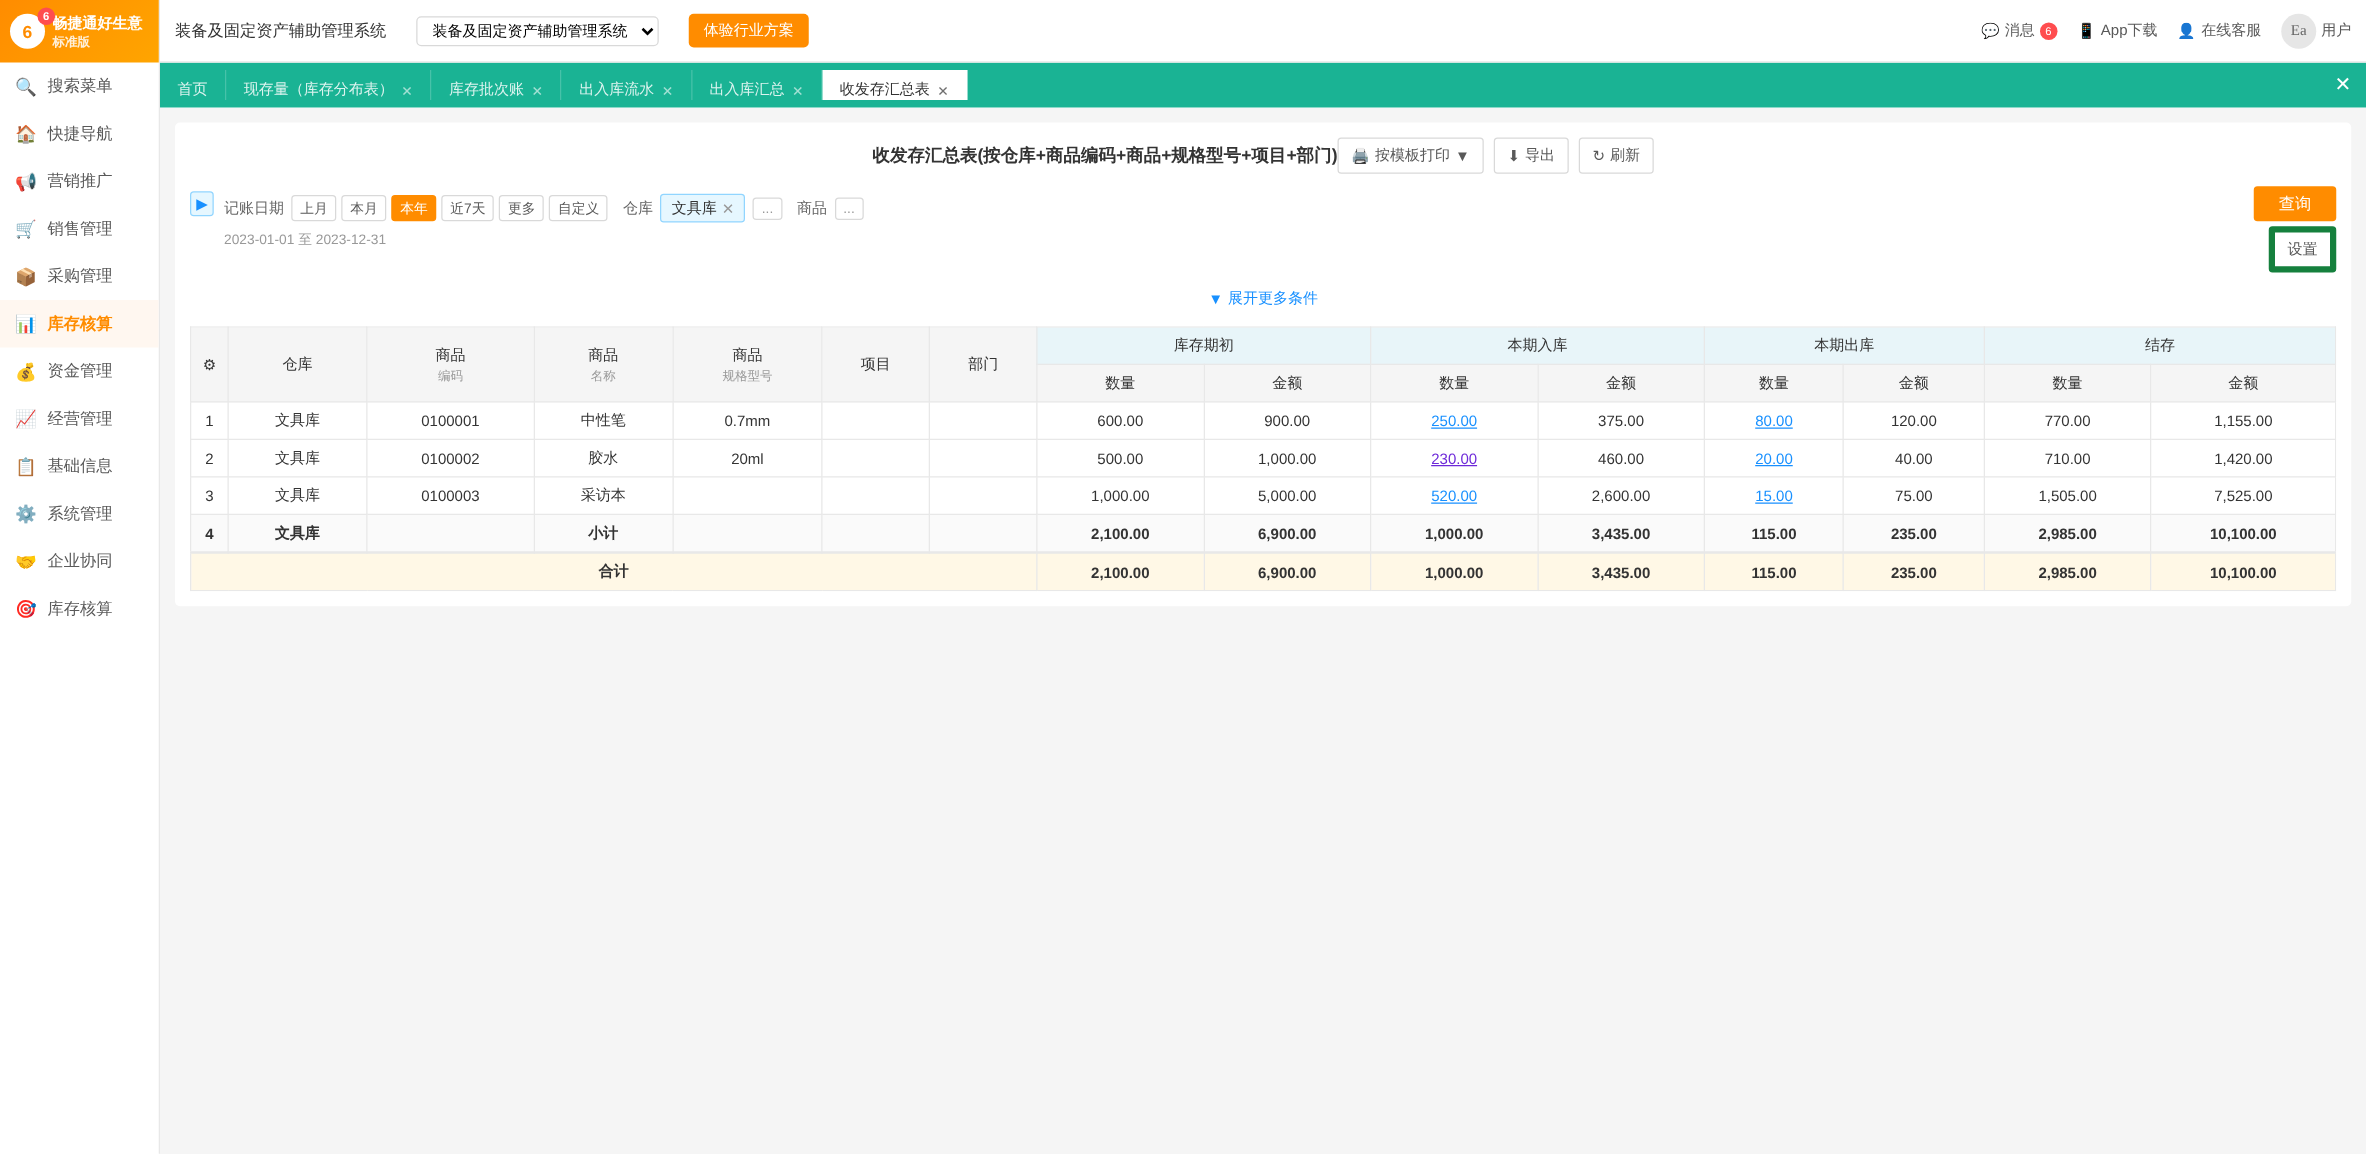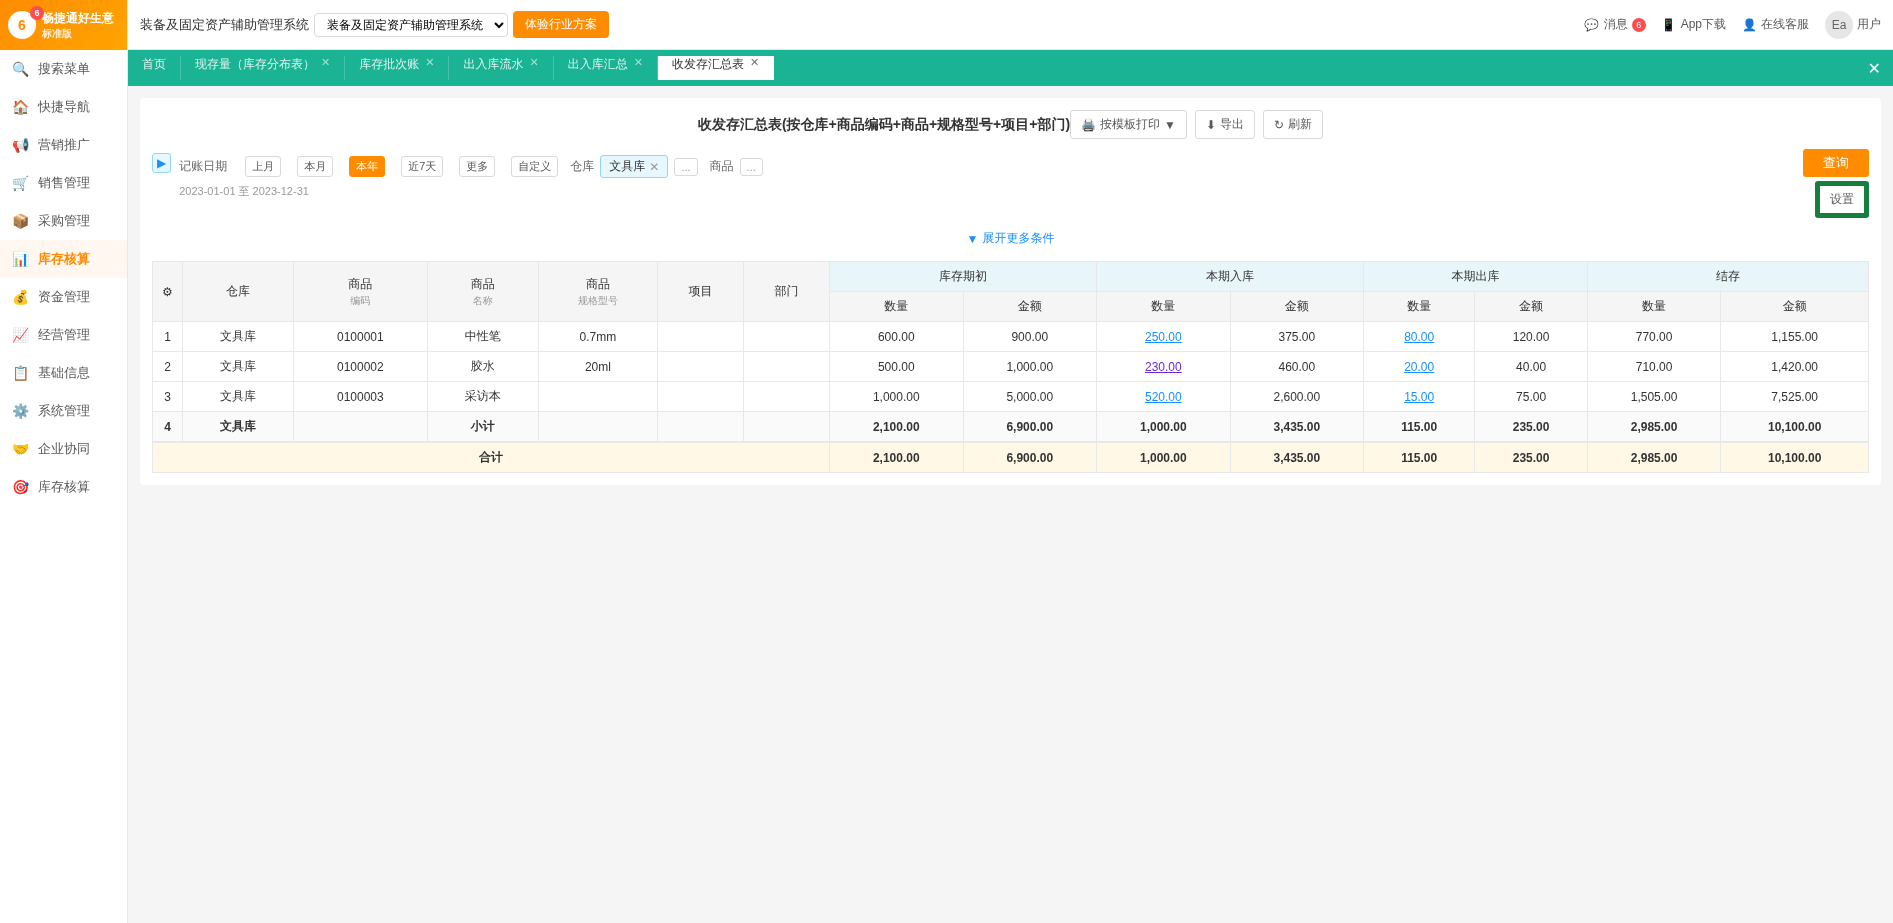--- a/index.html
+++ b/index.html
@@ -37,41 +37,41 @@
     .sidebar-item.active { background: #fff7f0; color: #ff8c00; font-weight: bold; }
     .sidebar-item-icon { width: 18px; text-align: center; font-size: 14px; }
 
     
     .header {
       position: fixed; left: 128px; top: 0; right: 0; height: 50px;
       background: #fff; border-bottom: 1px solid #e8e8e8; z-index: 99;
       display: flex; align-items: center; justify-content: space-between;
       padding: 0 12px;
     }
-    .header-left { display: flex; align-items: center; gap: 5px; }
+    .header-left { display: flex; align-items: center; gap: 24px; }
     .header-system-select {
       border: 1px solid #d9d9d9; border-radius: 4px; padding: 3px 8px;
       background: #fff; font-size: 12px; cursor: pointer;
     }
     .header-trial-btn {
       background: #ff8c00; color: #fff; border: none; border-radius: 4px;
       padding: 5px 12px; cursor: pointer; font-size: 12px;
     }
     .header-right { display: flex; align-items: center; gap: 16px; font-size: 12px; color: #595959; }
     .header-right-item { display: flex; align-items: center; gap: 4px; cursor: pointer; }
     .badge { background: #ff4d4f; color: #fff; border-radius: 50%; width: 14px; height: 14px; font-size: 9px; display: flex; align-items: center; justify-content: center; }
 
     
     .tab-bar {
       position: fixed; left: 128px; top: 50px; right: 0; height: 36px;
       background: #1ab394; display: flex; align-items: center; z-index: 98;
       padding: 0;
     }
     .tab {
-      display: flex; align-items: flex-start; gap: 4px;
+      display: flex; align-items: flex-end; gap: 4px;
       padding: 0 14px; height: 24px; cursor: pointer;
       color: rgba(255,255,255,0.85); font-size: 12px; white-space: nowrap;
       border-right: 1px solid rgba(255,255,255,0.2);
     }
     .tab.active { background: #fff; color: #333; }
     .tab-close { font-size: 11px; margin-left: 2px; opacity: 0.7; }
     .tab-bar-close { margin-left: auto; padding: 0 12px; color: #fff; cursor: pointer; font-size: 16px; }
 
     
     .main {
@@ -82,21 +82,21 @@
       background: #fff; border-radius: 4px; padding: 12px;
     }
     .filter-expand-btn {
       background: #e6f7ff; border: 1px solid #91d5ff; color: #1890ff;
       border-radius: 3px; padding: 2px 4px; cursor: pointer; font-size: 12px;
       white-space: nowrap;
     }
     .date-shortcuts { display: flex; gap: 4px; align-items: center; }
     .date-btn {
       padding: 2px 6px; border: 1px solid #d9d9d9; border-radius: 3px;
-      background: #fff; cursor: pointer; font-size: 11px; color: #595959; margin-left: 12px;
+      background: #fff; cursor: pointer; font-size: 11px; color: #595959;
     }
     .date-btn.active { background: #ff8c00; color: #fff; border-color: #ff8c00; }
     .warehouse-tag {
       display: flex; align-items: center; gap: 4px;
       background: #e6f7ff; border: 1px solid #91d5ff; border-radius: 3px;
       padding: 2px 8px; font-size: 12px; color: #333;
     }
     .warehouse-tag-close { color: #999; cursor: pointer; }
     .filter-more-btn {
       background: none; border: 1px solid #d9d9d9; border-radius: 3px;
@@ -152,21 +152,21 @@
       display: flex; align-items: center; justify-content: center;
       margin-bottom: 10px;
     }
     .top-right-actions {
       display: flex; align-items: center; gap: 8px;
     }
 
     .user-avatar {
       width: 28px; height: 28px; background: #e6e6e6; border-radius: 50%;
       display: flex; align-items: center; justify-content: center;
-      font-size: 12px; color: #666;
+      font-size: 12px; color: #666; font-family: Liberation Serif, serif;
     }
   </style>
 </head>
 <body>
 
 <div class="sidebar">
   <div class="sidebar-logo">
     <div class="sidebar-logo-icon">
       <span>6</span>
     </div>

